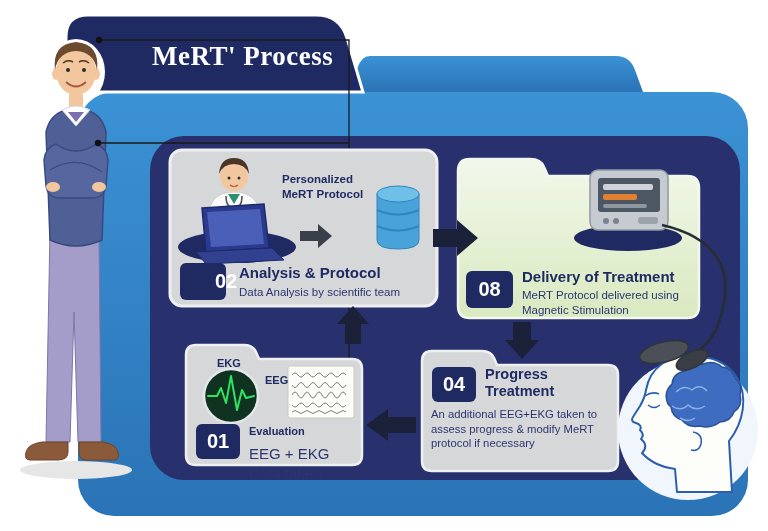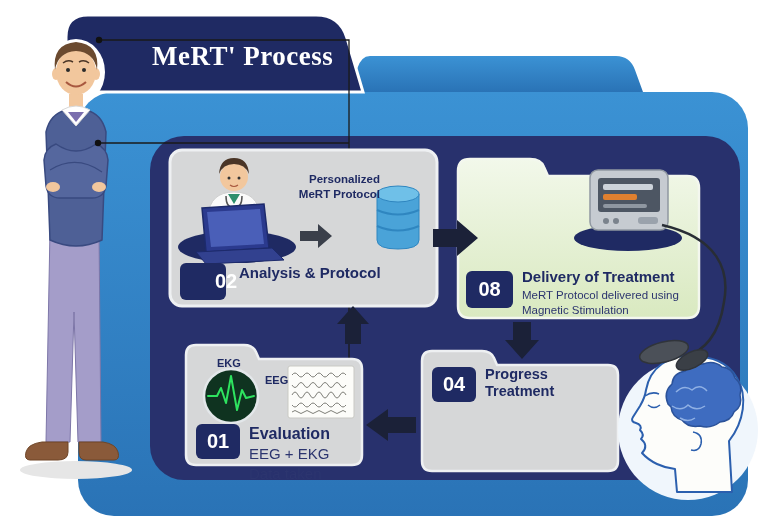--- a/index.html
+++ b/index.html
@@ -11,28 +11,28 @@
   .main-title { left:152px; top:41px; font-family:"Liberation Serif", serif;
                 font-size:27px; font-weight:bold; color:#ffffff; letter-spacing:.5px; }
   .chip { background:#1f2a63; color:#fff; font-weight:bold; font-size:20px;
           display:flex; align-items:center; justify-content:center; border-radius:6px; }
   .chip-02 { left:180px; top:263px; width:29px; height:37px;padding-left:46px; }
   .chip-03 { left:466px; top:271px; width:47px; height:37px; }
   .chip-04 { left:432px; top:367px; width:44px; height:35px; }
   .chip-01 { left:196px; top:424px; width:44px; height:35px; }
   .step-title { color:#1f2a63; font-weight:bold; font-size:15px; line-height:1.15; }
   .step-desc  { color:#2c356f; font-size:11.5px; line-height:1.3; }
-  .annot { color:#1f2a63; font-size:11.5px; font-weight:bold; text-align:right; line-height:1.3; }
+  .annot { color:#1f2a63; font-size:11.5px; font-weight:bold; text-align:left; line-height:1.3; }
   .t02 { left:239px; top:264px; }
   .d02 { left:239px; top:285px; width:195px; }
   .t03 { left:522px; top:268px; }
   .d03 { left:522px; top:288px; width:172px; }
   .t04 { left:485px; top:366px; width:112px; font-size:14.5px; }
   .d04 { left:431px; top:407px; width:180px; font-size:11.3px; }
-  .t01 { left:249px; top:425px; font-size:16px; }
+  .t01 { left:249px; top:425px; font-size:11px; }
   .d01 { left:249px; top:444px; width:116px; font-size:15px; }
   .annot-personalized { left:282px; top:172px; width:98px; }
   .annot-stim { left:504px; top:186px; width:82px; }
   .mini-label { color:#1f2a63; font-size:11px; font-weight:bold; }
   .ekg-label { left:217px; top:357px; }
   .eeg-label { left:265px; top:374px; }
 </style>
 </head>
 <body>
 
@@ -173,27 +173,29 @@
       <ellipse cx="664" cy="352" rx="25" ry="10" fill="#4b5058" stroke="#30343a" stroke-width="1.5" transform="rotate(-14 664 352)"></ellipse>
       <ellipse cx="692" cy="360" rx="17" ry="8" fill="#3a3f46" stroke="#30343a" stroke-width="1.5" transform="rotate(-26 692 360)"></ellipse>
     </g>
   </svg>
 
   <div class="abs main-title">MeRT' Process</div>
 
   <div class="abs annot annot-personalized">Personalized MeRT Protocol</div>
   <div class="abs chip chip-02">02</div>
   <div class="abs step-title t02">Analysis &amp; Protocol</div>
+  <div class="abs step-desc d02">Data Analysis by scientific team</div>
 
   <div class="abs chip chip-03">08</div>
   <div class="abs step-desc d03">MeRT Protocol delivered using Magnetic Stimulation</div>
   <div class="abs step-title t03">Delivery of Treatment</div>
 
   <div class="abs chip chip-04">04</div>
   <div class="abs step-title t04">Progress Treatment</div>
+  <div class="abs step-desc d04">An additional EEG+EKG taken to assess progress &amp; modify MeRT protocol if necessary</div>
 
   <div class="abs mini-label ekg-label">EKG</div>
   <div class="abs mini-label eeg-label">EEG</div>
   <div class="abs chip chip-01">01</div>
   <div class="abs step-title t01">Evaluation</div>
   <div class="abs step-desc d01">EEG + EKG Data taken</div>
 
 </div>
 
 </body></html>

